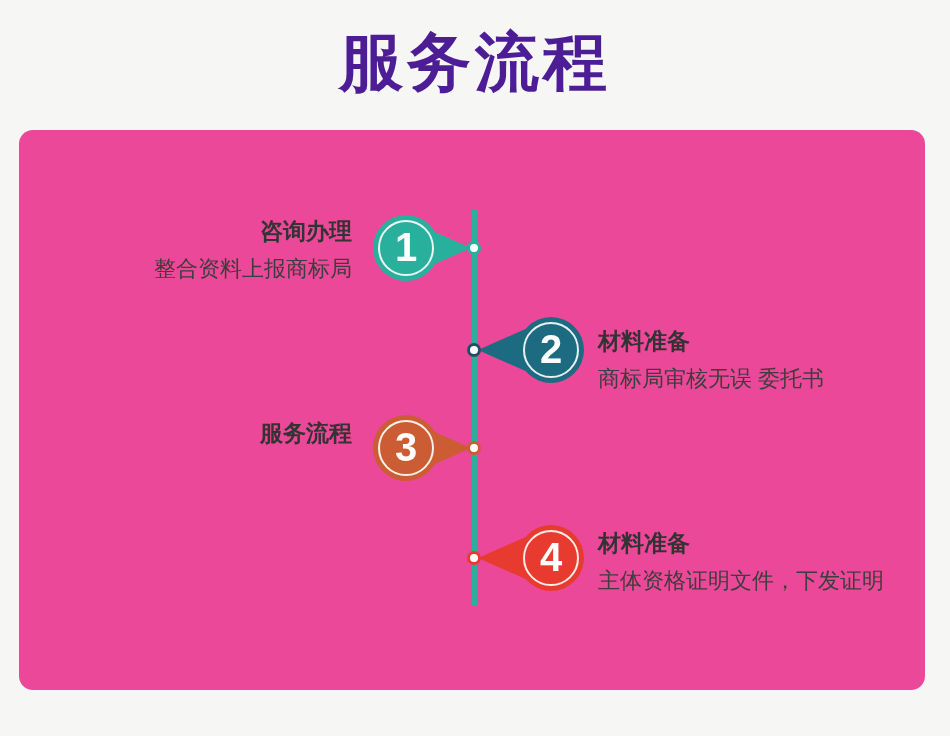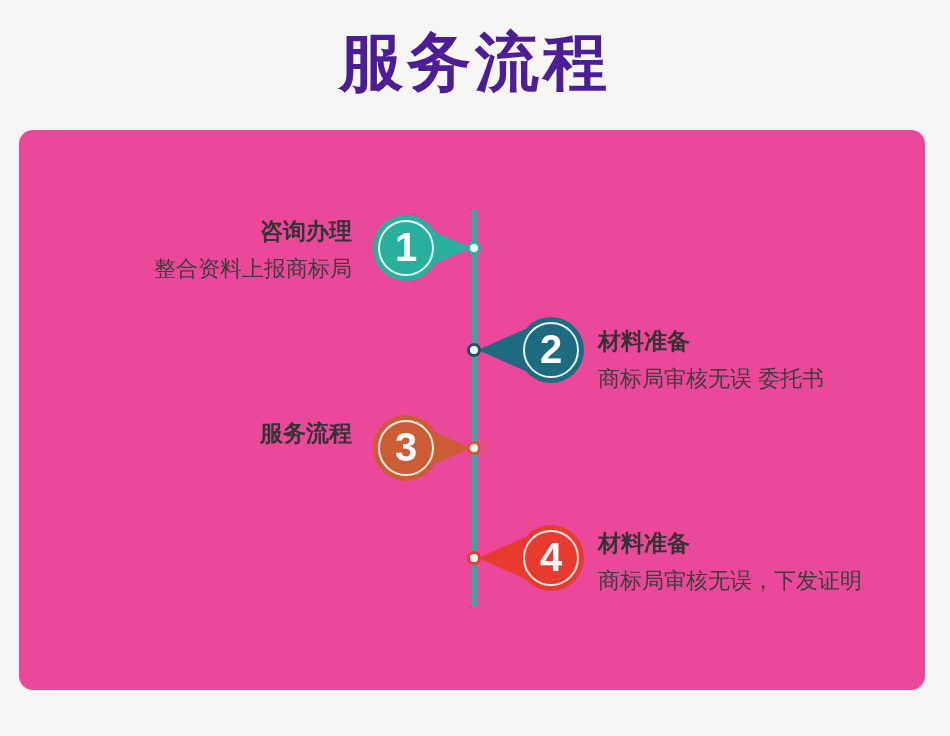--- a/index.html
+++ b/index.html
@@ -161,21 +161,21 @@
       <div class="tri right"></div>
       <div class="big-circle">
         <span class="step-number">3</span>
       </div>
       <div class="dot" style="border-color: rgb(204, 92, 51);"></div>
     </div>
 
     <div class="step s4" style="--c: #e83b30;">
       <div class="step-text">
         <div class="step-title">材料准备</div>
-        <div class="step-desc">商标局审核无误，下发证明</div>
+        <div class="step-desc">主体资格证明文件，下发证明</div>
       </div>
       <div class="tri left"></div>
       <div class="big-circle">
         <span class="step-number">4</span>
       </div>
       <div class="dot" style="border-color: rgb(232, 59, 48);"></div>
     </div>
 
   </div>
 </div>

